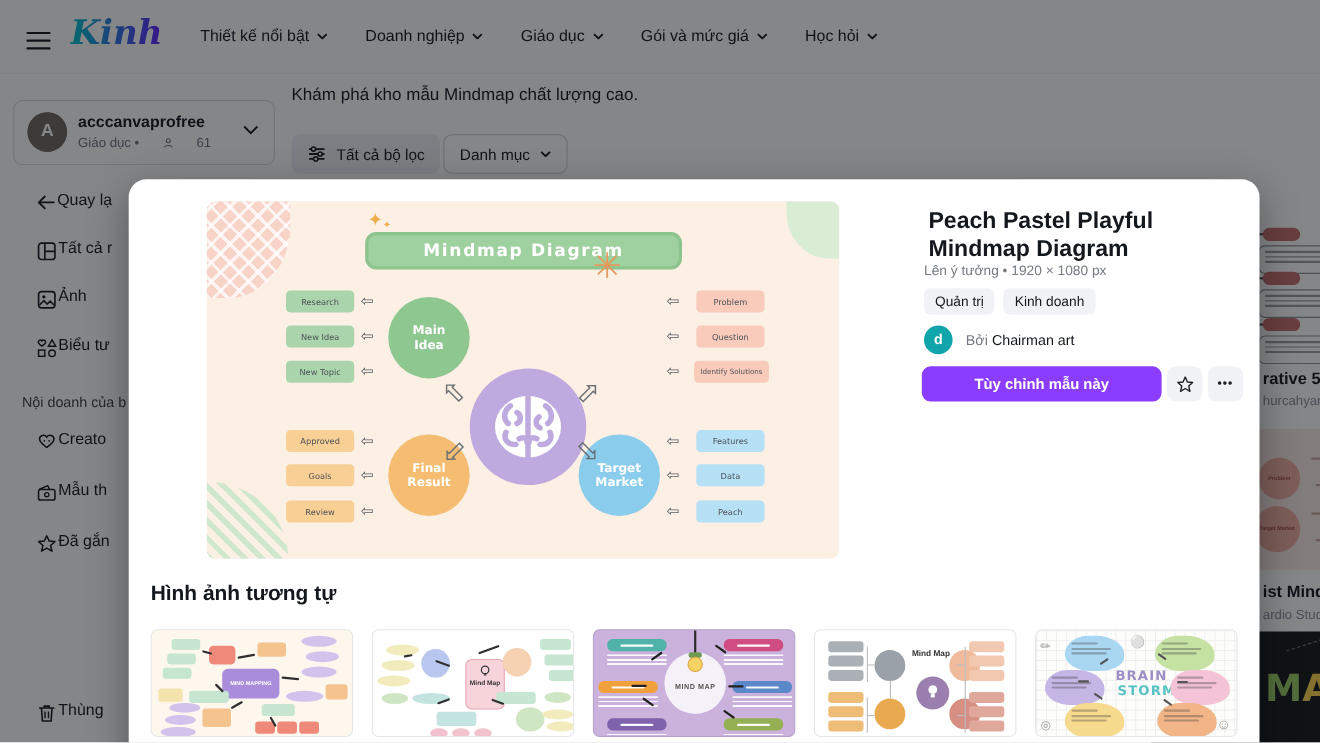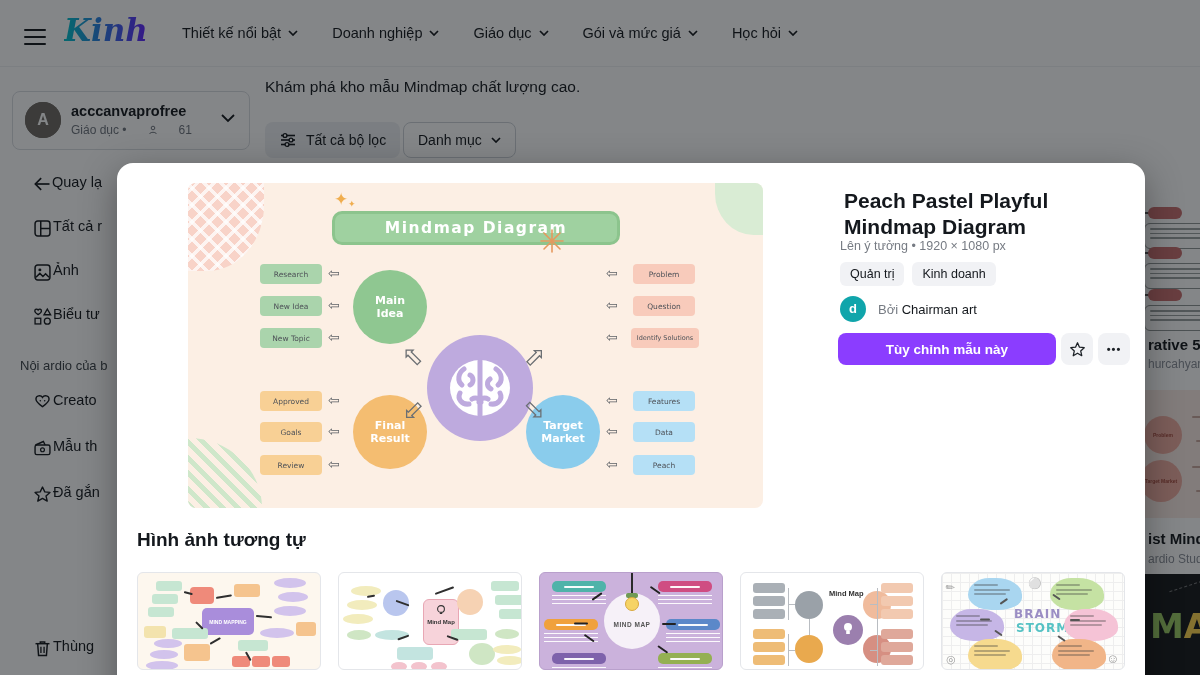--- a/index.html
+++ b/index.html
@@ -218,21 +218,21 @@
   <div class="side-item" style="top:306px;">
     <svg width="21" height="21" viewBox="0 0 24 24">
       <path d="M7 4.6c-1.2-1.7-3.8-1-3.8 1 0 1.7 2.2 3.2 3.8 4.2 1.6-1 3.8-2.5 3.8-4.2 0-2-2.6-2.7-3.8-1z" fill="none" stroke="#14181d" stroke-width="1.5"></path>
       <path d="M17.5 3.5l3.8 6.5h-7.6z" fill="none" stroke="#14181d" stroke-width="1.5"></path>
       <rect x="3.5" y="14" width="6.5" height="6.5" fill="none" stroke="#14181d" stroke-width="1.5"></rect>
       <circle cx="17.5" cy="17.3" r="3.4" fill="none" stroke="#14181d" stroke-width="1.5"></circle>
     </svg>
     <span>Biểu tư</span>
   </div>
 
-  <div class="side-section" style="top:358px;">Nội ardio của b</div>
+  <div class="side-section" style="top:358px;">Nội doanh của b</div>
 
   <div class="side-item" style="top:392px;">
     <svg width="21" height="21" viewBox="0 0 24 24">
       <path d="M12 6.2C10 3 4.5 4 4.5 8c0 3.5 4.5 6.6 7.5 8.8 3-2.2 7.5-5.3 7.5-8.8 0-4-5.5-5-7.5-1.8z" fill="none" stroke="#14181d" stroke-width="1.6"></path>
       <circle cx="9.5" cy="10" r="0.9" fill="#14181d"></circle>
       <circle cx="14.5" cy="10" r="0.9" fill="#14181d"></circle>
     </svg>
     <span>Creato</span>
   </div>
 

